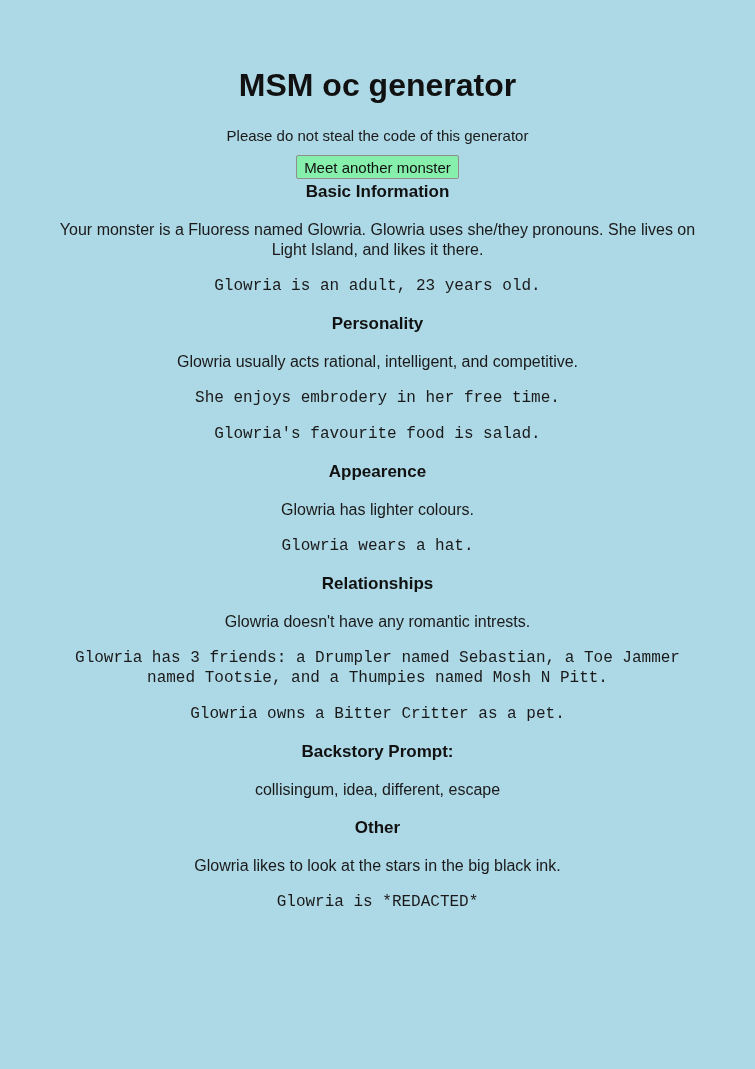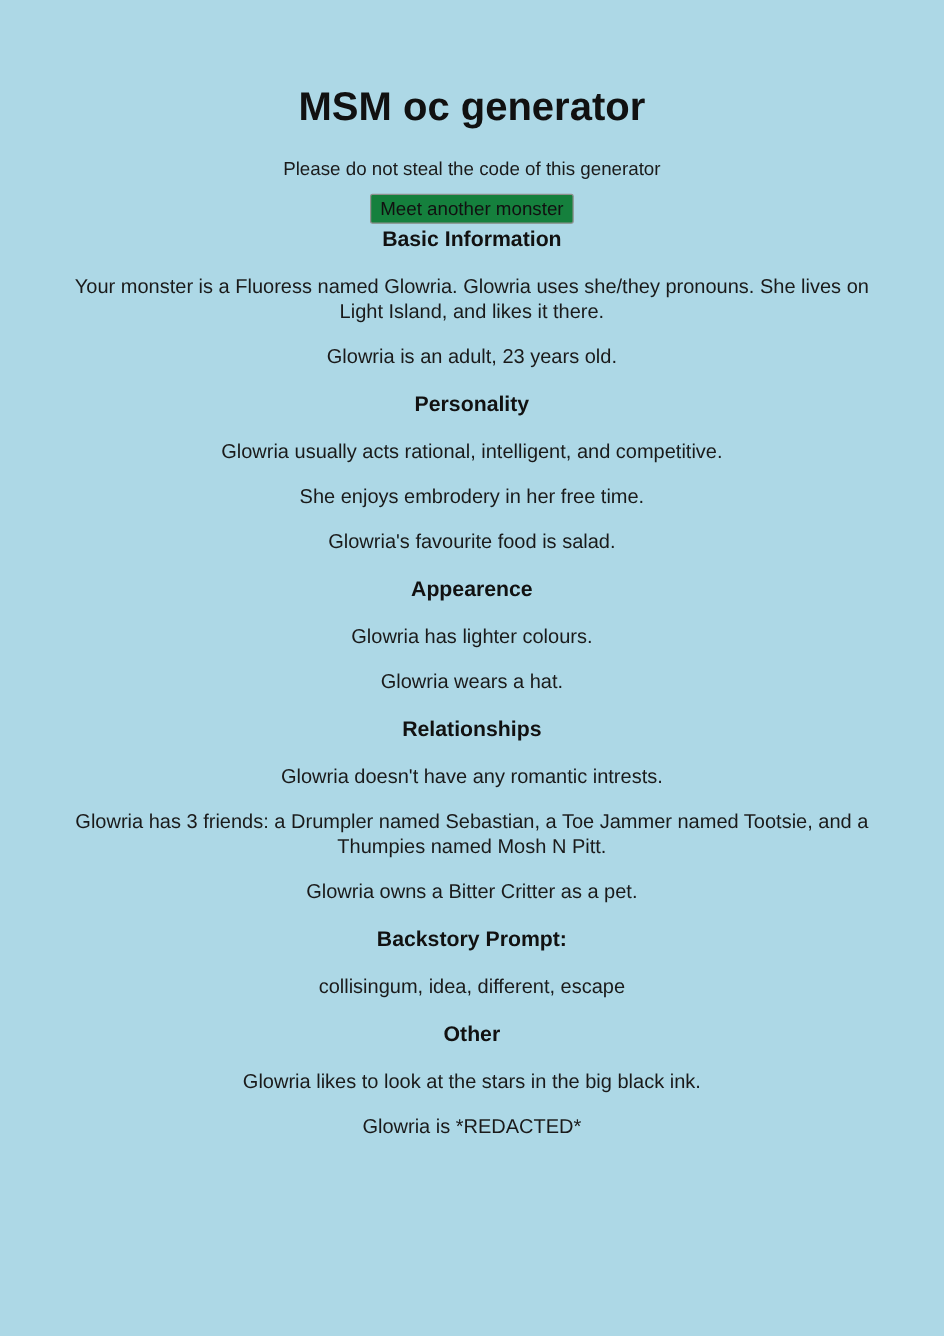--- a/index.html
+++ b/index.html
@@ -33,21 +33,21 @@
       margin: 22px 0 0 0;
       line-height: 20px;
     }
     .btn-wrap {
       margin-top: 9px;
       height: 26px;
     }
     button.meet {
       font-family: "Liberation Sans", "DejaVu Sans", sans-serif;
       font-size: 15px;
-      background: #15803d;
+      background: #86efac;
       border: 1px solid #8f8f8f;
       border-radius: 2px;
       padding: 2px 7px;
       height: 24px;
       color: #111;
       cursor: pointer;
     }
     h2 {
       font-size: 17px;
       font-weight: bold;
@@ -55,21 +55,21 @@
       line-height: 22px;
       color: #111;
     }
     p {
       font-size: 16px;
       margin: 0;
       line-height: 20px;
     }
     .sec-basic { margin-top: 0; }
     .gap-h-p { margin-top: 17px; }
-    .gap-p-p { margin-top: 16px; }
+    .gap-p-p { margin-top: 16px; font-family: Liberation Mono, monospace; }
     .gap-p-h { margin-top: 17px; }
   </style>
 </head>
 <body>
 
 <div class="page">
 
   <h1>MSM oc generator</h1>
   <p class="subtitle">Please do not steal the code of this generator</p>
   <div class="btn-wrap">

